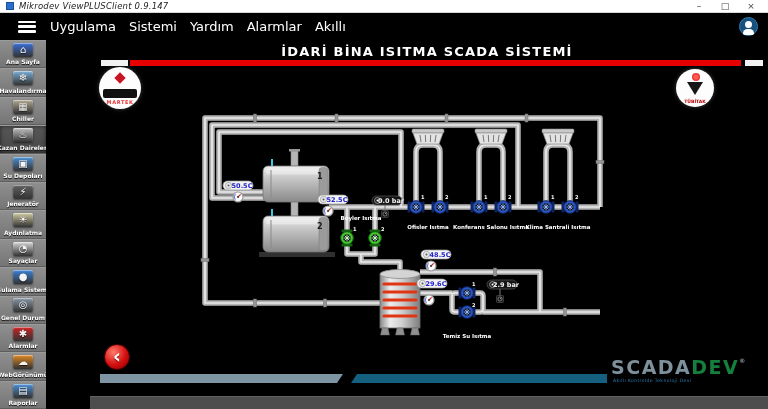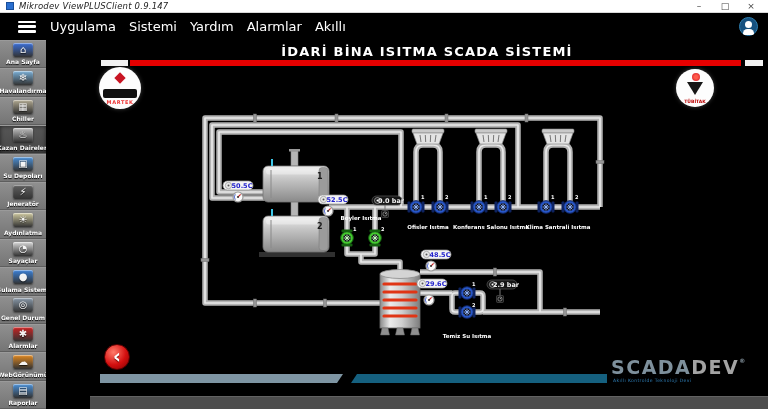--- a/index.html
+++ b/index.html
@@ -84,21 +84,21 @@
   .back-btn span { color:#fff; font-size:19px; font-weight:bold; line-height:23px;
     text-shadow:0 1px 1px #600; }
 
   .bar-left { position:absolute; top:334px; left:54px; width:245px; height:9px; background:#7e95a3;
     clip-path:polygon(0 0, calc(100% - 2px) 0, calc(100% - 8px) 100%, 0 100%); }
   .bar-right { position:absolute; top:334px; left:303px; width:258px; height:9px; background:#15607f;
     clip-path:polygon(8px 0, 100% 0, 100% 100%, 2px 100%); }
 
   .mikrodev { position:absolute; left:565px; top:318px; width:170px; line-height:1; }
   .mikrodev .word { font-size:19px; font-weight:bold; letter-spacing:1.5px; }
-  .mikrodev .p1 { color:#7e909c; } .mikrodev .p2 { color:#a3a3a3; }
+  .mikrodev .p1 { color:#7e909c; } .mikrodev .p2 { color:#15803d; }
   .mikrodev .reg { font-size:6px; color:#8a9aa5; vertical-align:top; }
   .mikrodev .tagline { font-size:4.5px; color:#2e7cb4; letter-spacing:.4px; margin-top:2px;
     padding-left:2px; }
 
   .status-strip { position:absolute; left:44px; right:0; bottom:0; height:13px;
     background:#4d4d4d; border-top:1px solid #636363; }
 
   
   .pipe-base { stroke:#b4b4b4; stroke-width:5.5; fill:none; stroke-linejoin:round; }
   .pipe-hi   { stroke:#e9e9e9; stroke-width:1.7; fill:none; stroke-linejoin:round; }

